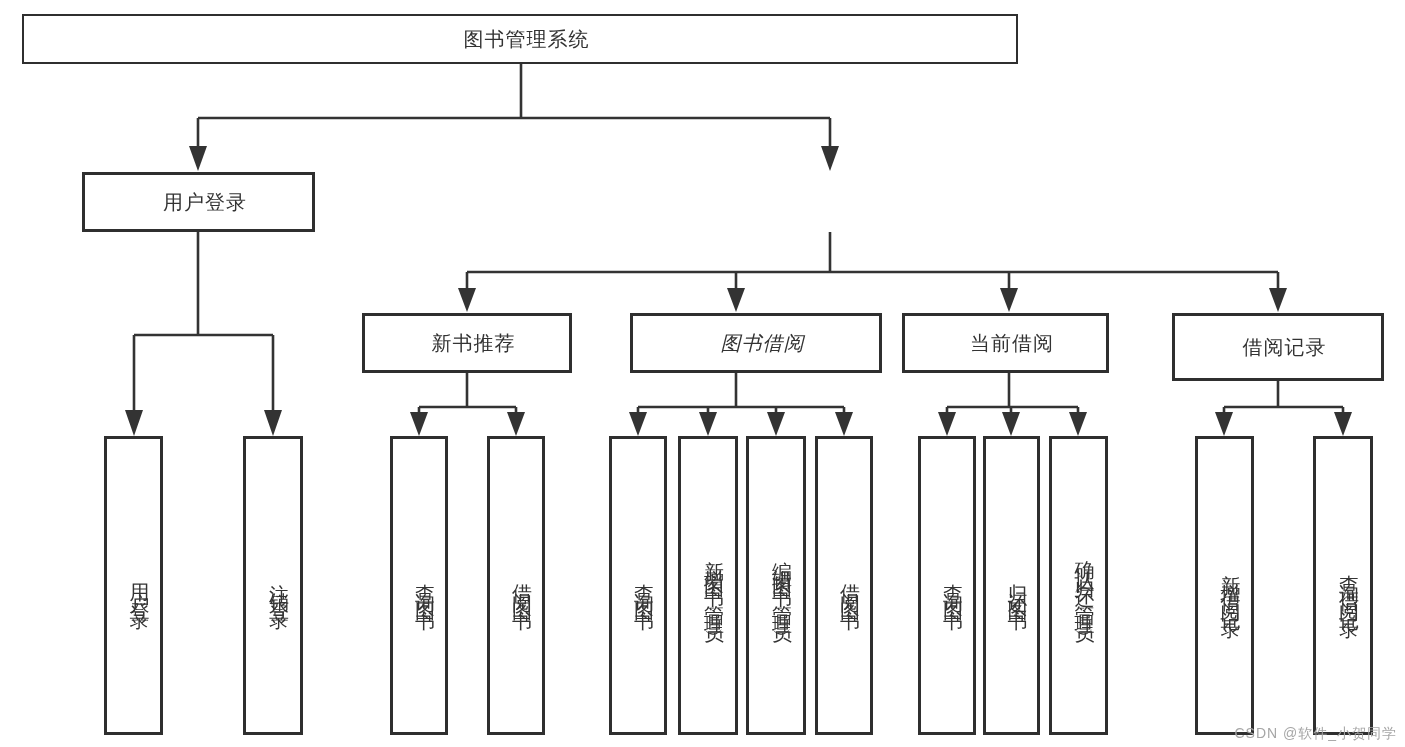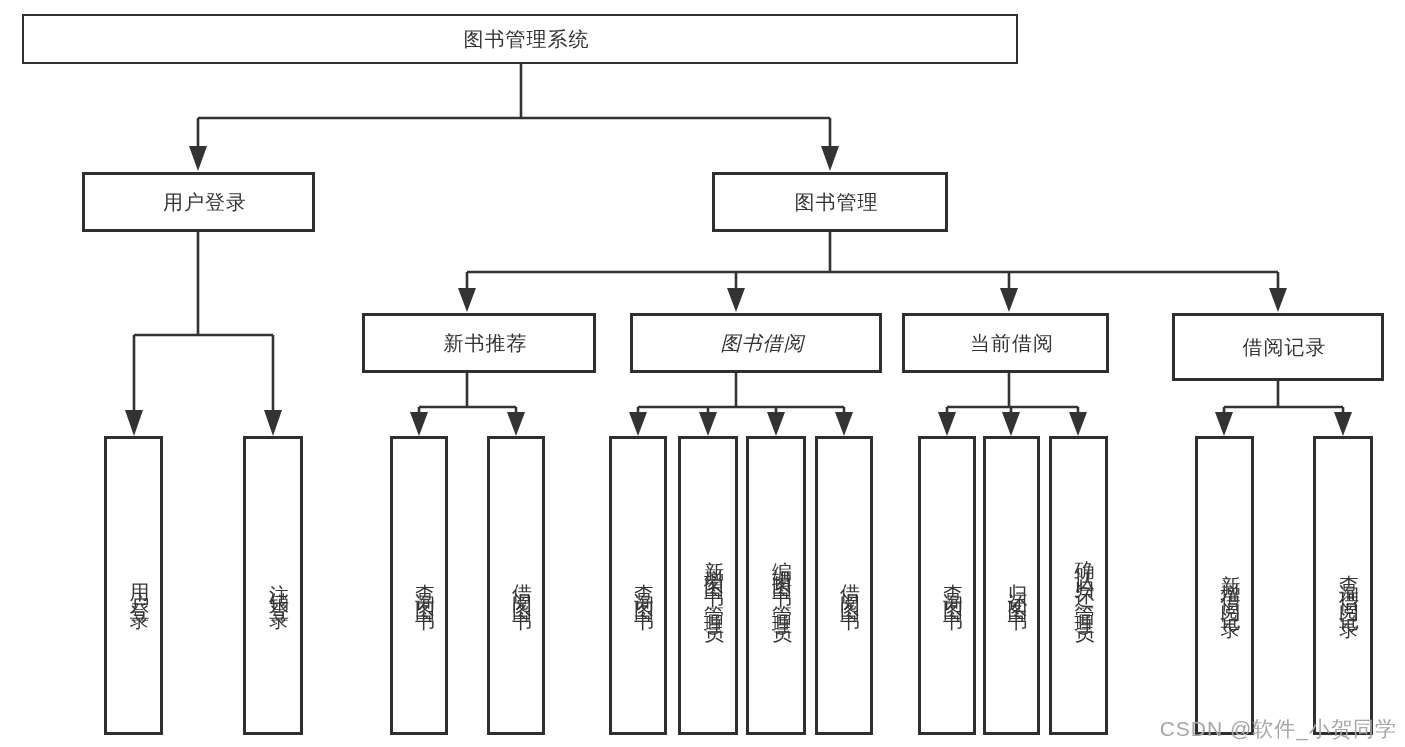--- a/index.html
+++ b/index.html
@@ -54,21 +54,21 @@
     writing-mode: vertical-rl;
     text-orientation: upright;
     font-size: 20px;
     letter-spacing: 9px;
     line-height: 1;
   }
   .watermark {
     position: absolute;
     right: 8px;
     bottom: 4px;
-    font-size: 21px;
+    font-size: 14px;
     color: #a6a6a6;
     letter-spacing: 1px;
     white-space: nowrap;
     z-index: 5;
   }
 </style>
 </head>
 <body>
 
 <div class="stage">
@@ -145,23 +145,22 @@
       <path d="M1224,407 V414"></path>
       <polygon points="1215,412 1233,412 1224,436"></polygon>
       <path d="M1343,407 V414"></path>
       <polygon points="1334,412 1352,412 1343,436"></polygon>
     </g>
   </svg>
 
   <div class="box hbox root" style="left:22px; top:14px; width:996px; height:50px;">图书管理系统</div>
 
   <div class="box hbox" style="left:82px; top:172px; width:233px; height:60px;">用户登录</div>
-  <div class="box hbox" style="left:712px; top:172px; width:236px; height:60px;">图书管理</div>
 
-  <div class="box hbox" style="left:362px; top:313px; width:234px; height:60px;">新书推荐</div>
+  <div class="box hbox" style="left:362px; top:313px; width:210px; height:60px;">新书推荐</div>
   <div class="box hbox" style="left:630px; top:313px; width:252px; height:60px;font-style:italic;">图书借阅</div>
   <div class="box hbox" style="left:902px; top:313px; width:207px; height:60px;">当前借阅</div>
   <div class="box hbox" style="left:1172px; top:313px; width:212px; height:68px;">借阅记录</div>
 
   <div class="box vbox" style="left:104px; top:436px; width:59px; height:299px;">用户登录</div>
   <div class="box vbox" style="left:243px; top:436px; width:60px; height:299px;">注销登录</div>
 
   <div class="box vbox" style="left:390px; top:436px; width:58px; height:299px;">查询图书</div>
   <div class="box vbox" style="left:487px; top:436px; width:58px; height:299px;">借阅图书</div>
 

